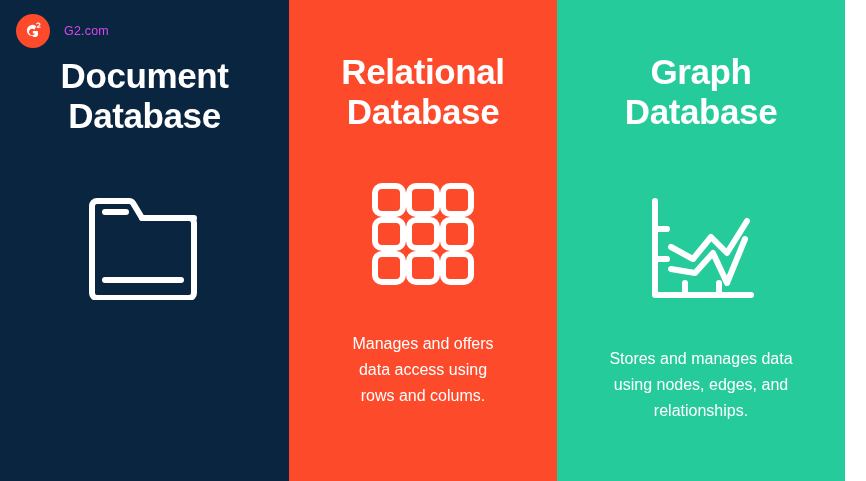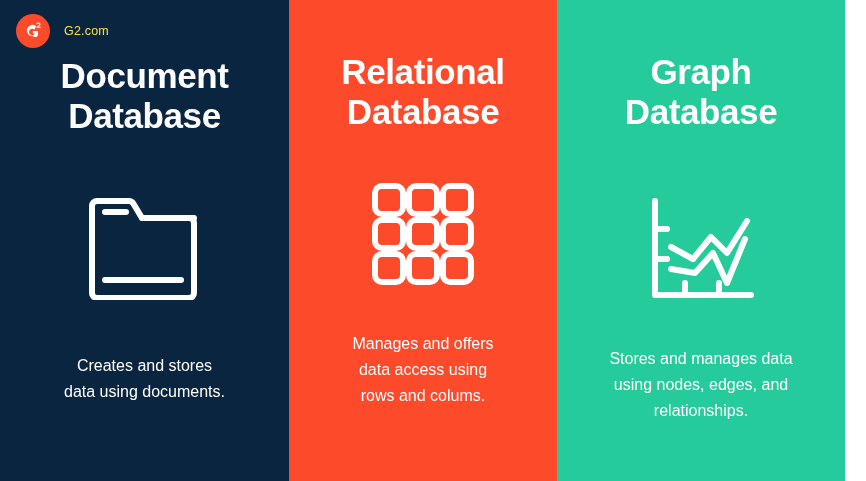--- a/index.html
+++ b/index.html
@@ -57,21 +57,21 @@
     height: 34px;
     border-radius: 50%;
     background: #fc4a2b;
     display: flex;
     align-items: center;
     justify-content: center;
     flex: 0 0 auto;
   }
   .brand-logo svg { display: block; }
   .brand-name {
-    color: #fde047;
+    color: #d946ef;
     font-size: 12.5px;
     letter-spacing: 0.2px;
     line-height: 1;
     white-space: nowrap;
   }
 
   
   .headline {
     text-align: center;
     color: #ffffff;
@@ -137,22 +137,20 @@
       <svg width="124" height="108" viewBox="0 0 124 108" aria-hidden="true">
         <g fill="none" stroke="#ffffff" stroke-width="6" stroke-linecap="round" stroke-linejoin="round">
           <path d="M9 101 V14 a5 5 0 0 1 5-5 h32 a5 5 0 0 1 4.3 2.5 L59 26 h47 a5 5 0 0 1 5 5 v70 a5 5 0 0 1-5 5 H14 a5 5 0 0 1-5-5 z"></path>
           <path d="M22 20 h21"></path>
           <path d="M59 26 h52"></path>
           <path d="M22 88 h76"></path>
         </g>
       </svg>
     </div>
 
-    <div class="caption">Creates and stores
-data using documents.</div>
   </div>
 
   <div class="panel panel-rel">
 
     <div class="headline">Relational
 Database</div>
 
     <div class="icon-wrap">
       <svg width="106" height="106" viewBox="0 0 106 106" aria-hidden="true">
         <g fill="none" stroke="#ffffff" stroke-width="6">

